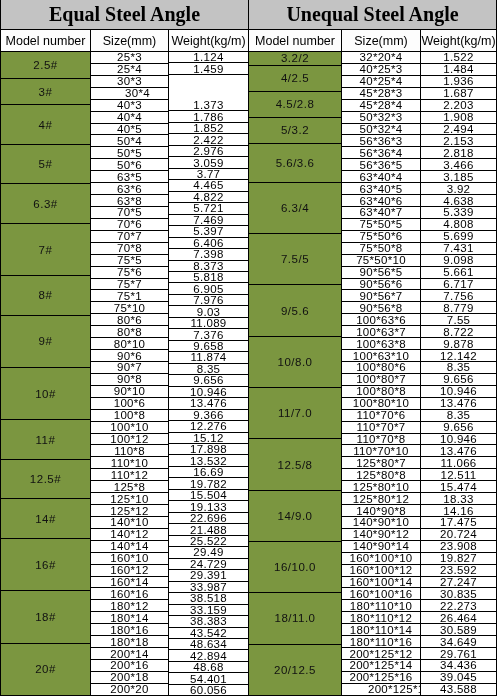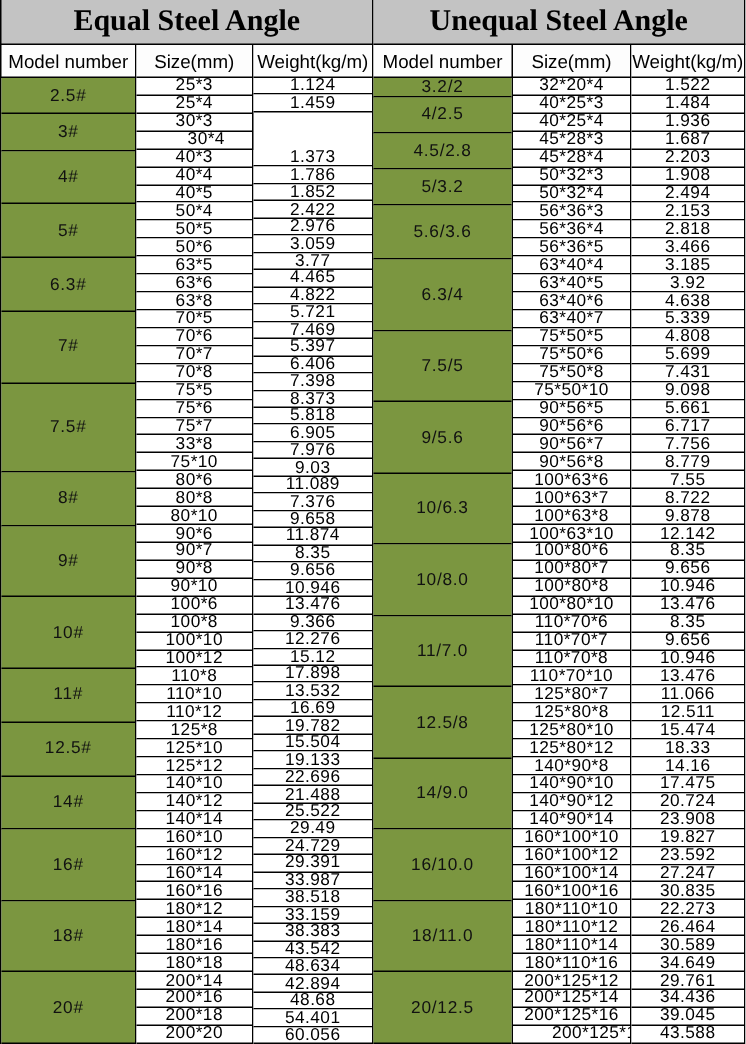--- a/index.html
+++ b/index.html
@@ -135,21 +135,20 @@
       <div class="cell c2">Weight(kg/m)</div>
     </div>
     <div class="body">
       <div class="modelcol c0" id="L-model">
           <div class="mcell" style="flex: 2 1 0px;">2.5#</div>
           <div class="mcell" style="flex: 2 1 0px;">3#</div>
           <div class="mcell" style="flex: 3 1 0px;">4#</div>
           <div class="mcell" style="flex: 3 1 0px;">5#</div>
           <div class="mcell" style="flex: 3 1 0px;">6.3#</div>
           <div class="mcell" style="flex: 4 1 0px;">7#</div>
-          <div class="mcell" style="flex: 5 1 0px;">7.5#</div>
           <div class="mcell" style="flex: 3 1 0px;">8#</div>
           <div class="mcell" style="flex: 4 1 0px;">9#</div>
           <div class="mcell" style="flex: 4 1 0px;">10#</div>
           <div class="mcell" style="flex: 3 1 0px;">11#</div>
           <div class="mcell" style="flex: 3 1 0px;">12.5#</div>
           <div class="mcell" style="flex: 3 1 0px;">14#</div>
           <div class="mcell" style="flex: 4 1 0px;">16#</div>
           <div class="mcell" style="flex: 4 1 0px;">18#</div>
           <div class="mcell" style="flex: 4 1 0px;">20#</div>
         </div>
@@ -167,21 +166,21 @@
           <div class="dcell" style="flex: 1 1 0px;">63*5</div>
           <div class="dcell" style="flex: 1 1 0px;">63*6</div>
           <div class="dcell" style="flex: 1 1 0px;">63*8</div>
           <div class="dcell" style="flex: 1 1 0px;">70*5</div>
           <div class="dcell" style="flex: 1 1 0px;">70*6</div>
           <div class="dcell" style="flex: 1 1 0px;">70*7</div>
           <div class="dcell" style="flex: 1 1 0px;">70*8</div>
           <div class="dcell" style="flex: 1 1 0px;">75*5</div>
           <div class="dcell" style="flex: 1 1 0px;">75*6</div>
           <div class="dcell" style="flex: 1 1 0px;">75*7</div>
-          <div class="dcell" style="flex: 1 1 0px;">33*8</div>
+          <div class="dcell" style="flex: 1 1 0px;">75*1</div>
           <div class="dcell" style="flex: 1 1 0px;">75*10</div>
           <div class="dcell" style="flex: 1 1 0px;">80*6</div>
           <div class="dcell" style="flex: 1 1 0px;">80*8</div>
           <div class="dcell" style="flex: 1 1 0px;">80*10</div>
           <div class="dcell" style="flex: 1 1 0px;">90*6</div>
           <div class="dcell" style="flex: 1 1 0px;">90*7</div>
           <div class="dcell" style="flex: 1 1 0px;">90*8</div>
           <div class="dcell" style="flex: 1 1 0px;">90*10</div>
           <div class="dcell" style="flex: 1 1 0px;">100*6</div>
           <div class="dcell" style="flex: 1 1 0px;">100*8</div>
@@ -278,21 +277,20 @@
     <div class="body">
       <div class="modelcol c0" id="R-model">
           <div class="mcell" style="flex: 1 1 0px;">3.2/2</div>
           <div class="mcell" style="flex: 2 1 0px;">4/2.5</div>
           <div class="mcell" style="flex: 2 1 0px;">4.5/2.8</div>
           <div class="mcell" style="flex: 2 1 0px;">5/3.2</div>
           <div class="mcell" style="flex: 3 1 0px;">5.6/3.6</div>
           <div class="mcell" style="flex: 4 1 0px;">6.3/4</div>
           <div class="mcell" style="flex: 4 1 0px;">7.5/5</div>
           <div class="mcell" style="flex: 4 1 0px;">9/5.6</div>
-          <div class="mcell" style="flex: 4 1 0px;">10/6.3</div>
           <div class="mcell" style="flex: 4 1 0px;">10/8.0</div>
           <div class="mcell" style="flex: 4 1 0px;">11/7.0</div>
           <div class="mcell" style="flex: 4 1 0px;">12.5/8</div>
           <div class="mcell" style="flex: 4 1 0px;">14/9.0</div>
           <div class="mcell" style="flex: 4 1 0px;">16/10.0</div>
           <div class="mcell" style="flex: 4 1 0px;">18/11.0</div>
           <div class="mcell" style="flex: 4 1 0px;">20/12.5</div>
         </div>
       <div class="datacol c1" id="R-size">
           <div class="dcell" style="flex: 1 1 0px;">32*20*4</div>

